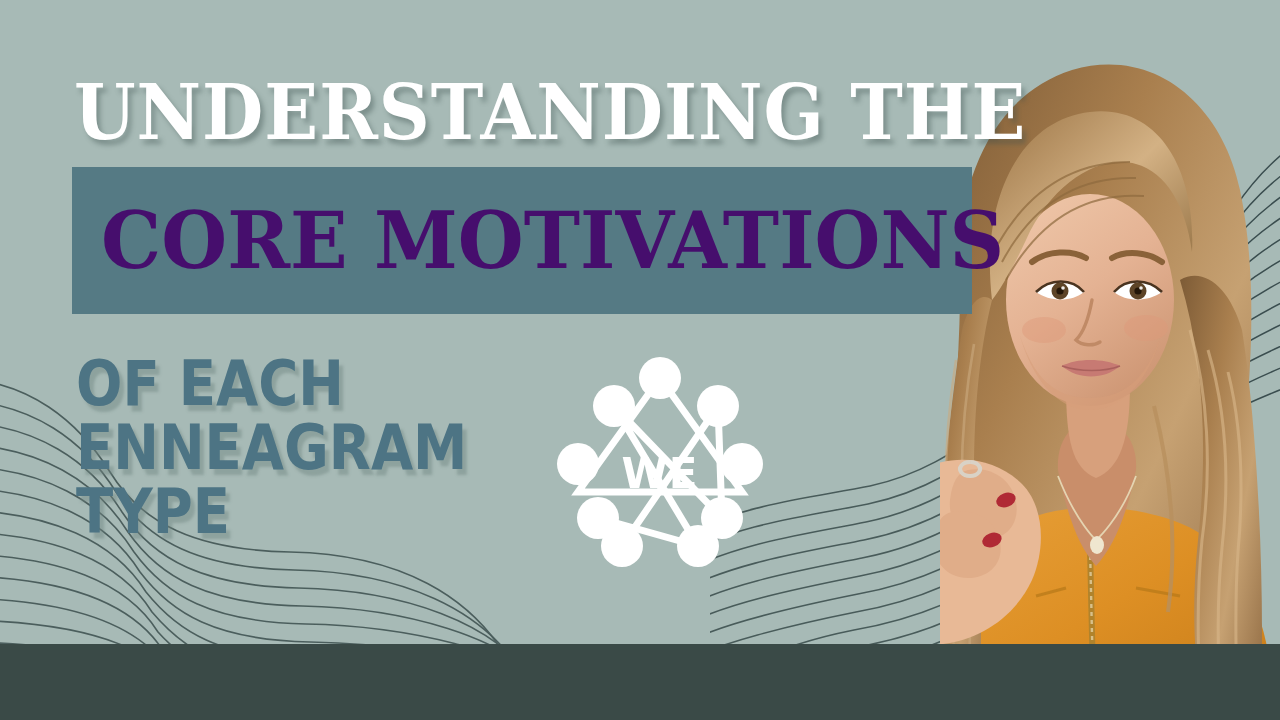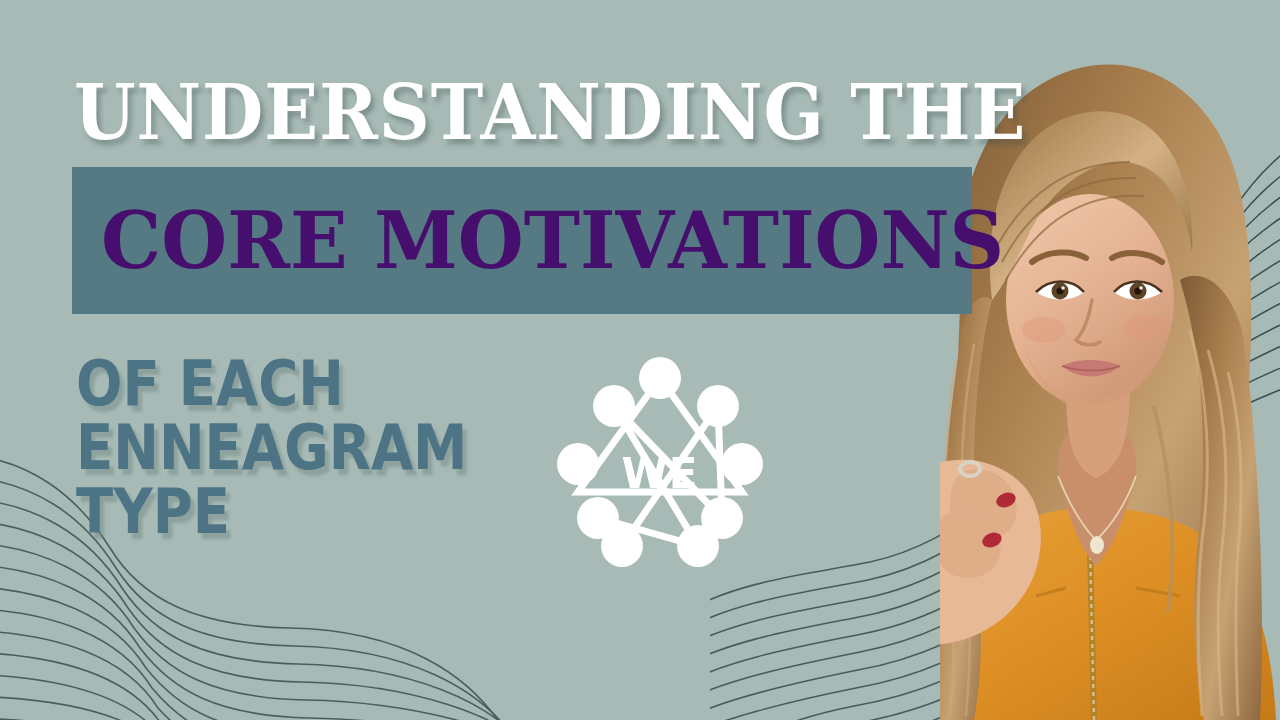--- a/index.html
+++ b/index.html
@@ -7,21 +7,21 @@
     padding: 0;
     background: #3a4a47;
   }
   body {
     font-family: "Liberation Sans", sans-serif;
   }
 
   #canvas {
     position: relative;
     width: 1280px;
-    height: 720px;
+    height: 644px;
     overflow: hidden;
     background: #a7bab6;
   }
 
   
   .contour-layer {
     position: absolute;
     pointer-events: none;
   }
   .contour-bl { left: -40px; bottom: -40px; width: 760px; height: 330px; }

